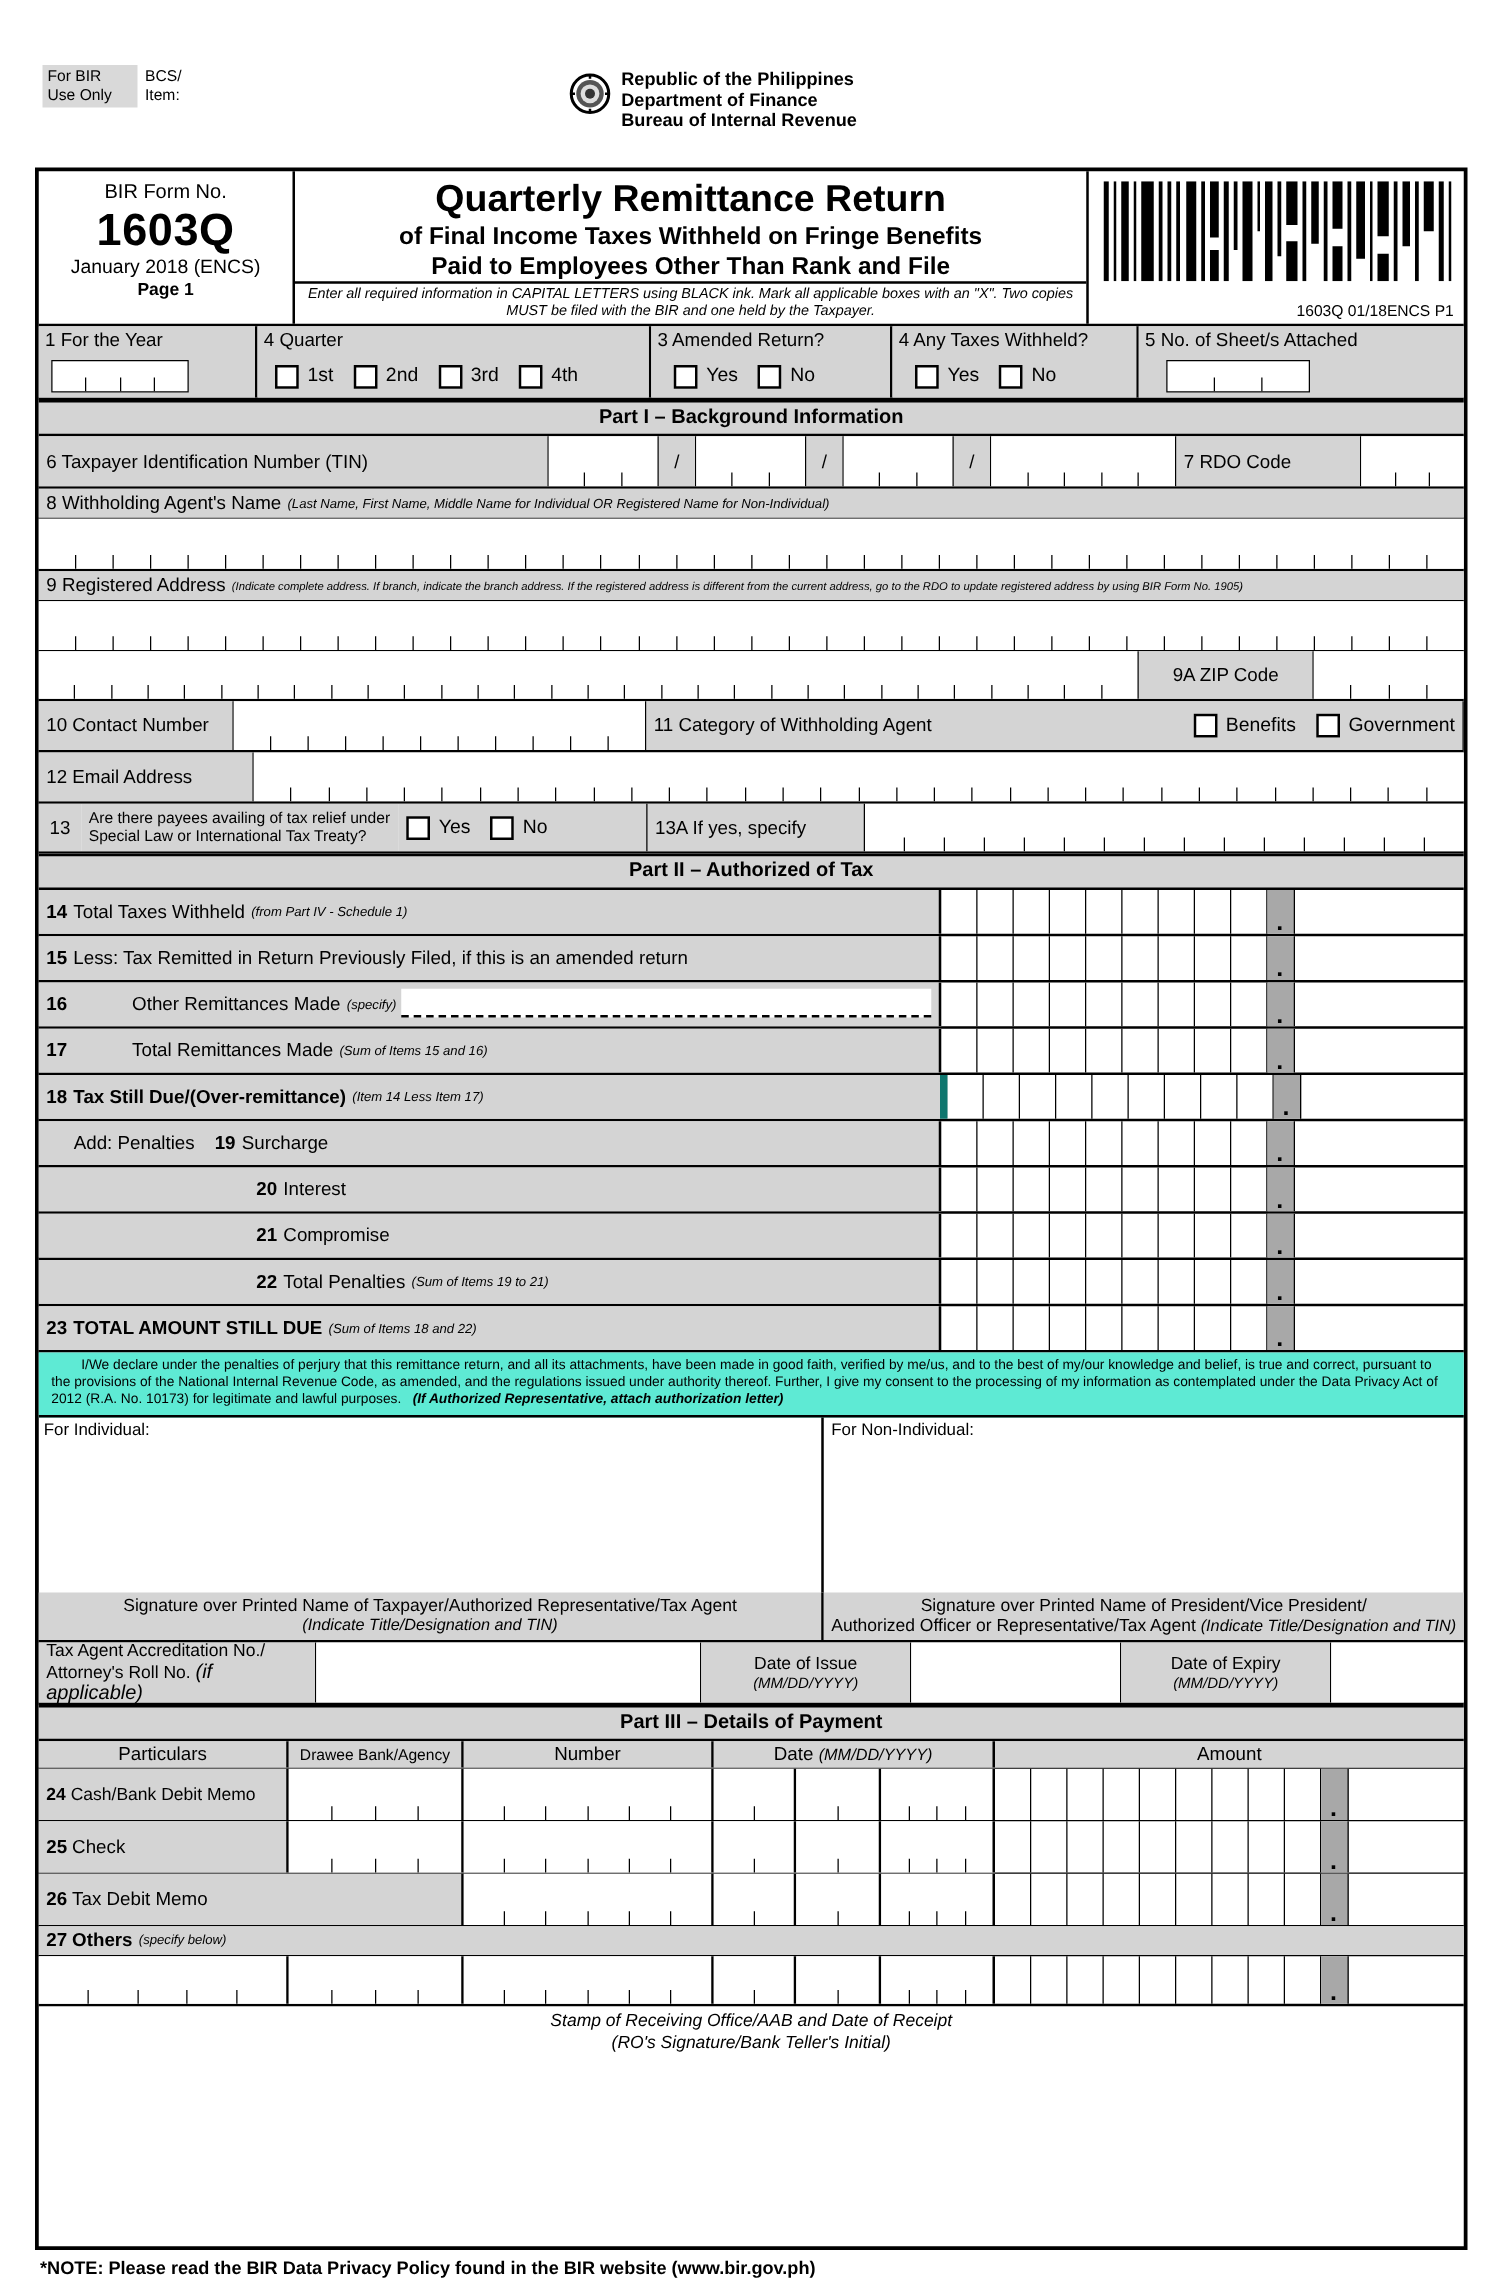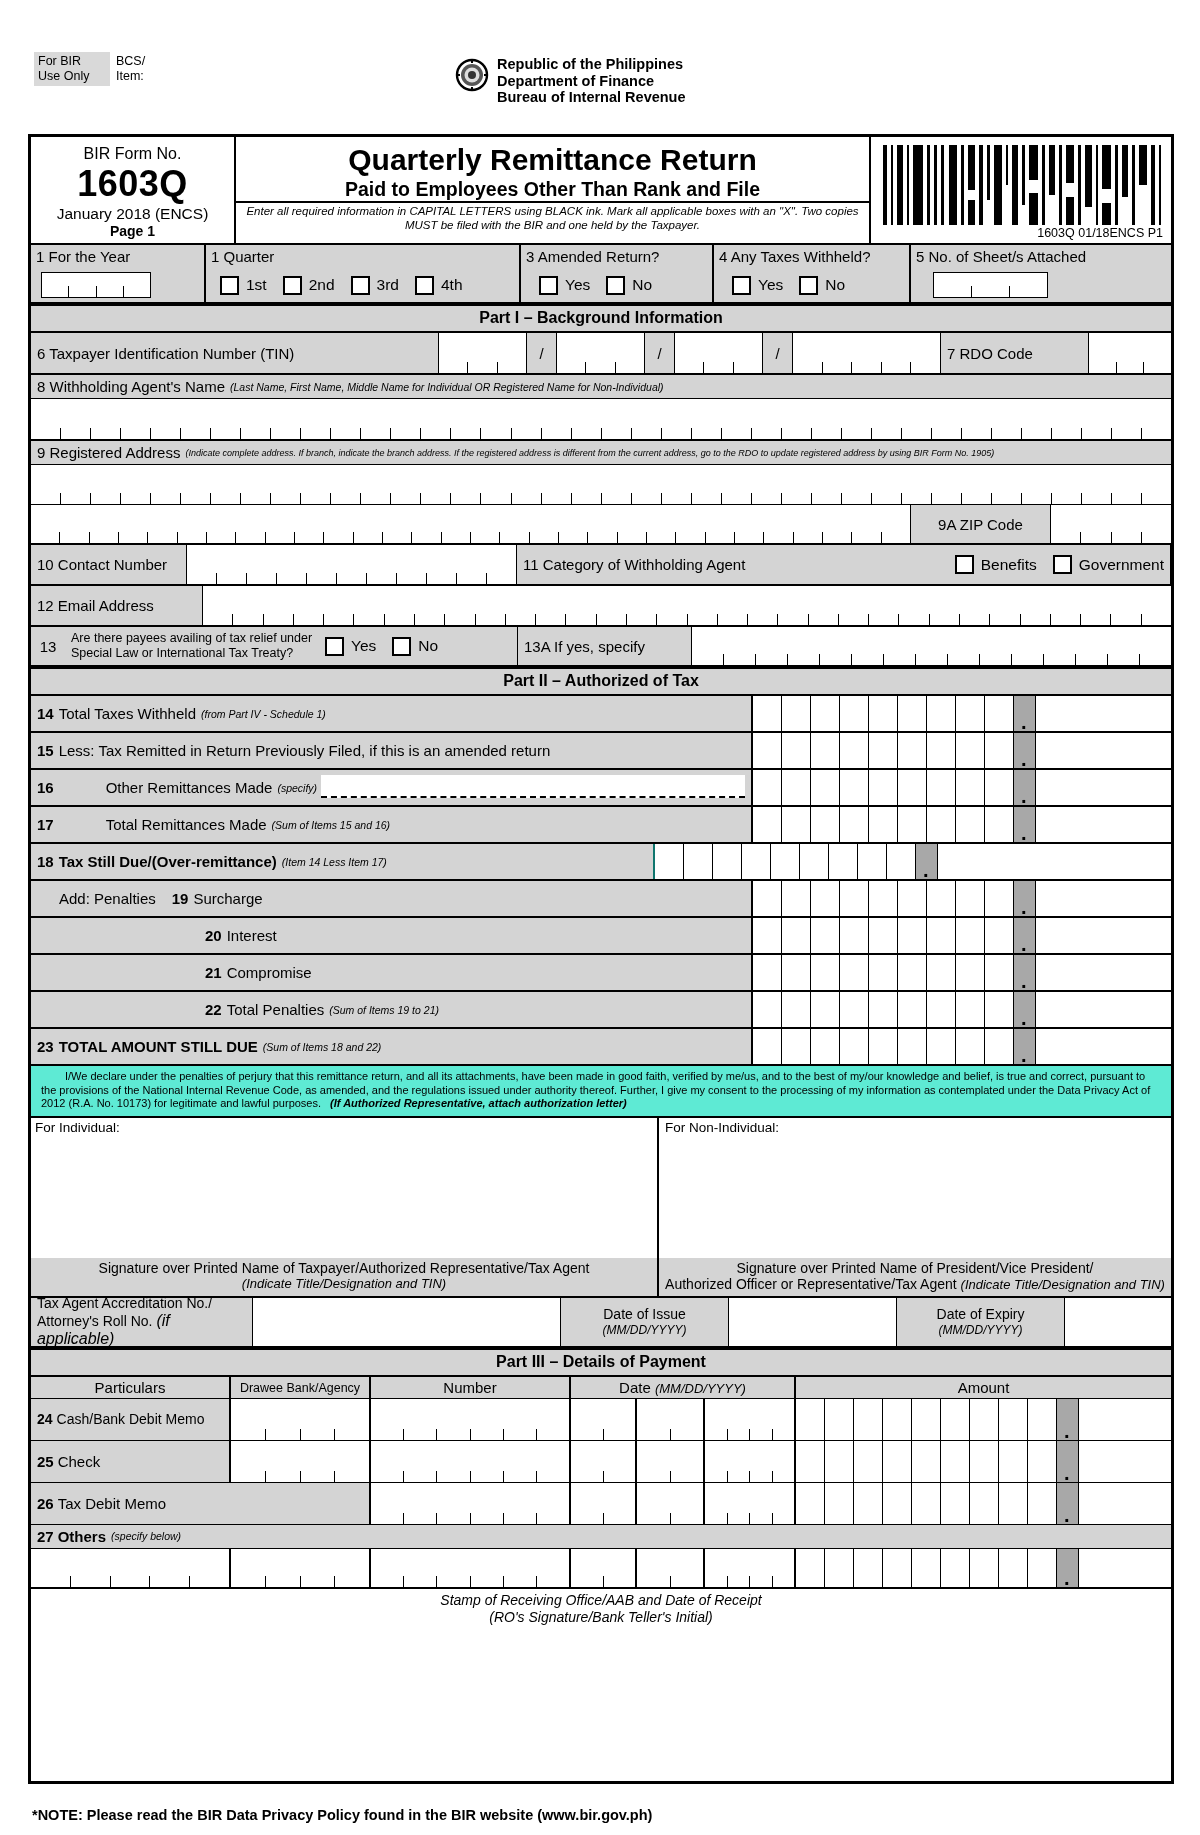--- a/index.html
+++ b/index.html
@@ -144,20 +144,21 @@
 
     <div class="titleband">
       <div class="formno">
         <div class="l1">BIR Form No.</div>
         <div class="l2">1603Q</div>
         <div class="l3">January 2018 (ENCS)</div>
         <div class="l4">Page 1</div>
       </div>
       <div class="titlemid">
         <div class="t1">Quarterly Remittance Return</div>
+        <div class="t2">of Final Income Taxes Withheld on Fringe Benefits</div>
         <div class="t2">Paid to Employees Other Than Rank and File</div>
         <div class="instr">Enter all required information in CAPITAL LETTERS using BLACK ink. Mark all applicable boxes with an "X". Two copies MUST be filed with the BIR and one held by the Taxpayer.</div>
       </div>
       <div class="titleright">
         <div class="barcode">
           <svg width="284" height="80" viewBox="0 0 284 80" preserveAspectRatio="none">
             <rect x="0" y="0" width="284" height="80" fill="#fff"></rect>
             <g fill="#000">
               <rect x="4" y="0" width="4" height="80"></rect>
                 <rect x="12" y="0" width="2" height="80"></rect>
@@ -212,21 +213,21 @@
                 <span></span>
                 <span></span>
                 <span></span>
                 <span></span>
               </div>
           </div>
         </div>
       </div>
 
       <div class="cellgrp" style="width:315px;">
-        <div class="lbl">1 Quarter</div>
+        <div class="lbl">4 Quarter</div>
         <div class="valrow" style="padding-left:14px;">
           <span class="cbwrap">
             <span class="cb"></span>
             <span>1st</span>
           </span>
           <span class="cbwrap">
             <span class="cb"></span>
             <span>2nd</span>
           </span>
           <span class="cbwrap">
@@ -690,21 +691,21 @@
             </div>
           <div class="dot"></div>
           <div class="cents">
               <i></i>
               <i></i>
             </div>
         </div>
       </div>
 
       <div class="frow" style="height:37px;">
-        <div class="flbl" style="width:624px;border-right:2px solid #0f766e;">
+        <div class="flbl" style="width:727px;border-right:6px solid #0f766e;">
           <span class="b">18</span>
           <span class="b" style="margin-left:5px;">Tax Still Due/(Over-remittance)</span>
           <span class="fnote" style="margin-left:5px;">(Item 14 Less Item 17)</span>
         </div>
         <div class="amt grow">
           <div class="whole">
               <i></i>
               <i></i>
               <i></i>
               <i></i>

